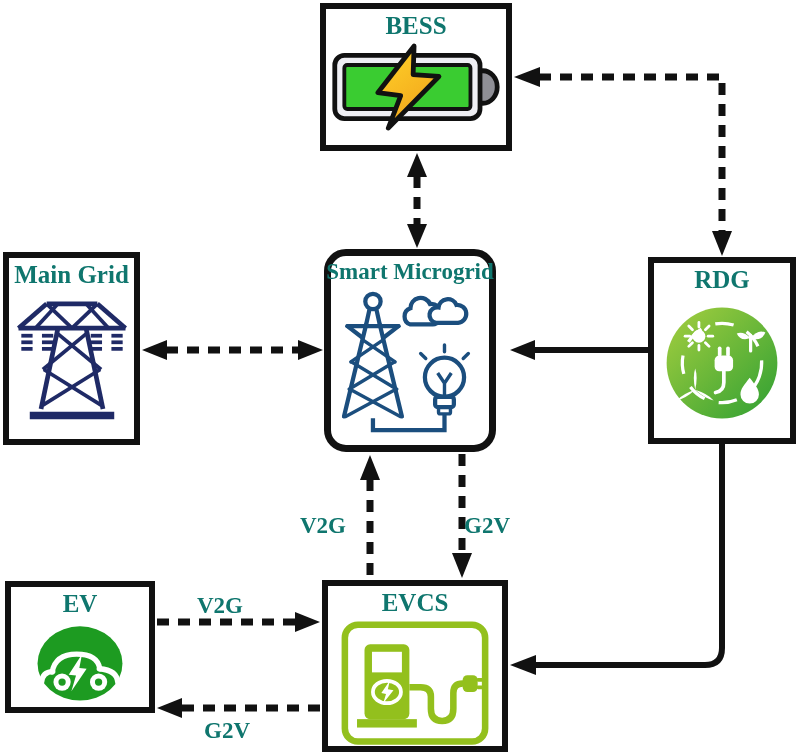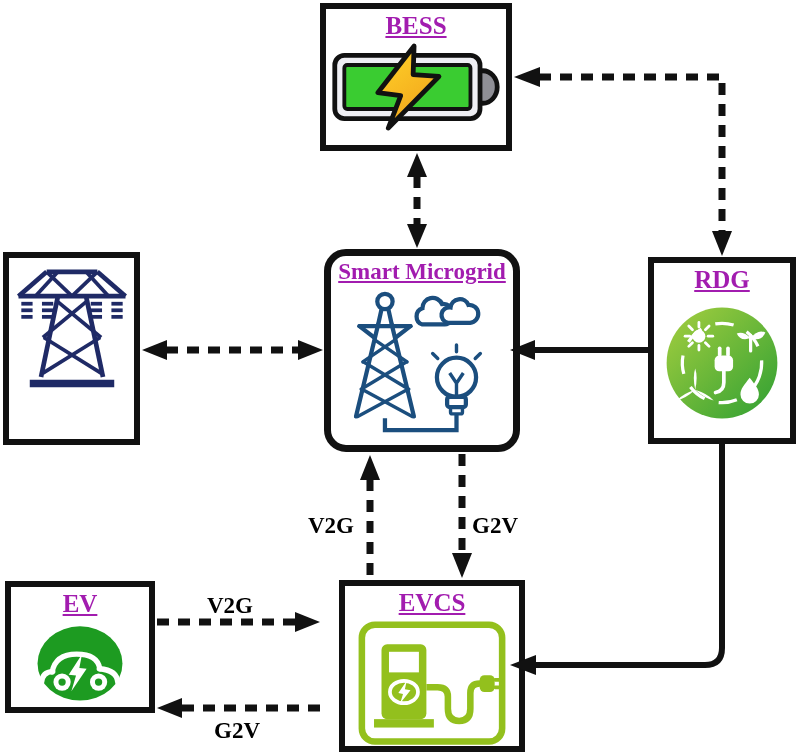--- a/index.html
+++ b/index.html
@@ -6,35 +6,34 @@
   .canvas {
     position:relative; width:800px; height:756px; background:#ffffff;
     font-family:"Liberation Serif","DejaVu Serif",serif; overflow:hidden;
   }
   .node {
     position:absolute; background:#fff; border:6px solid #111;
     box-sizing:border-box; display:flex; flex-direction:column; align-items:center;
     z-index:2;
   }
   .node-label {
-    font-weight:bold; font-size:25px; color:#a21caf; line-height:1.15; margin-top:3px;
+    font-weight:bold; font-size:25px; color:#0f766e; line-height:1.15; margin-top:3px;
     white-space:nowrap;
-    text-decoration:underline;
   }
   #node-bess          { left:320px; top:3px;   width:192px; height:148px; }
   #node-main-grid     { left:3px;   top:252px; width:137px; height:193px; }
-  #node-smart-microgrid { left:324px; top:249px; width:196px; height:203px; border-radius:22px; border-width:7px; }
+  #node-smart-microgrid { left:324px; top:249px; width:172px; height:203px; border-radius:22px; border-width:7px; }
   #node-smart-microgrid .node-label { font-size:23px; }
   #node-rdg           { left:648px; top:257px; width:148px; height:187px;text-align:center; }
   #node-ev            { left:5px;   top:581px; width:150px; height:132px; }
-  #node-evcs          { left:322px; top:580px; width:186px; height:172px;margin-left:17px; }
+  #node-evcs          { left:322px; top:580px; width:186px; height:172px; }
   .arrow-layer { position:absolute; left:0; top:0; z-index:3; pointer-events:none; }
   .edge-label {
-    position:absolute; z-index:4; font-weight:bold; font-size:23px; color:#000000;
-    text-align:center; white-space:nowrap;
+    position:absolute; z-index:4; font-weight:bold; font-size:23px; color:#0f766e;
+    white-space:nowrap;
   }
   #label-v2g-sm  { left:300px; top:513px; width:62px; }
   #label-g2v-sm  { left:464px; top:513px; width:62px; }
   #label-v2g-ev  { left:197px; top:593px; width:66px; }
   #label-g2v-ev  { left:204px; top:718px; width:66px; }
   .icon { display:block; }
 </style>
 </head>
 <body>
 
@@ -89,20 +88,21 @@
         </linearGradient>
       </defs>
       <ellipse cx="160" cy="46" rx="15" ry="17" fill="#8F8F96" stroke="#111" stroke-width="5"></ellipse>
       <rect x="5" y="13" width="152" height="66" rx="10" fill="#EFEFF4" stroke="#111" stroke-width="5"></rect>
       <rect x="15" y="23" width="132" height="46" rx="3" fill="#3ACC31" stroke="#111" stroke-width="4"></rect>
       <polygon points="88,3 50,52 74,55 61,89 114,35 87,33" fill="url(#boltg)" stroke="#111" stroke-width="5" stroke-linejoin="round"></polygon>
     </svg>
   </div>
 
   <div class="node" id="node-main-grid">
+    <div class="node-label">Main Grid</div>
     <svg class="icon" width="122" height="136" viewBox="0 0 130 140" style="margin-top:4px">
       <g stroke="#1F2A66" fill="none" stroke-width="5">
         <path d="M38,8 H92"></path>
         <path d="M38,8 L8,34"></path>
         <path d="M92,8 L122,34"></path>
         <path d="M8,34 H122"></path>
         <path d="M50,34 L32,120"></path>
         <path d="M80,34 L98,120"></path>
       </g>
       <g stroke="#1F2A66" fill="none" stroke-width="4">

